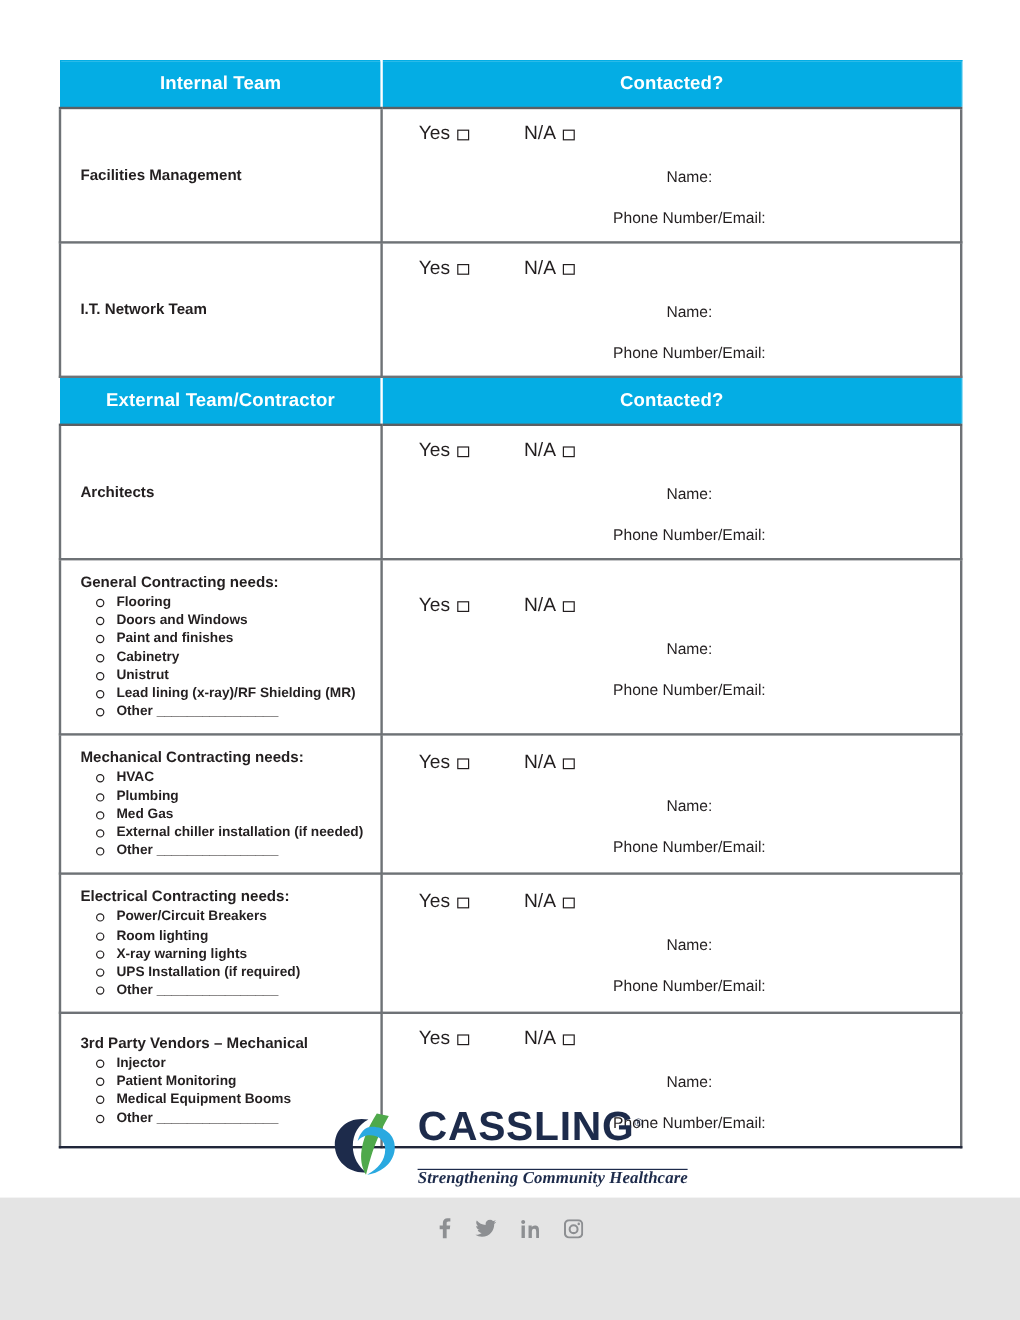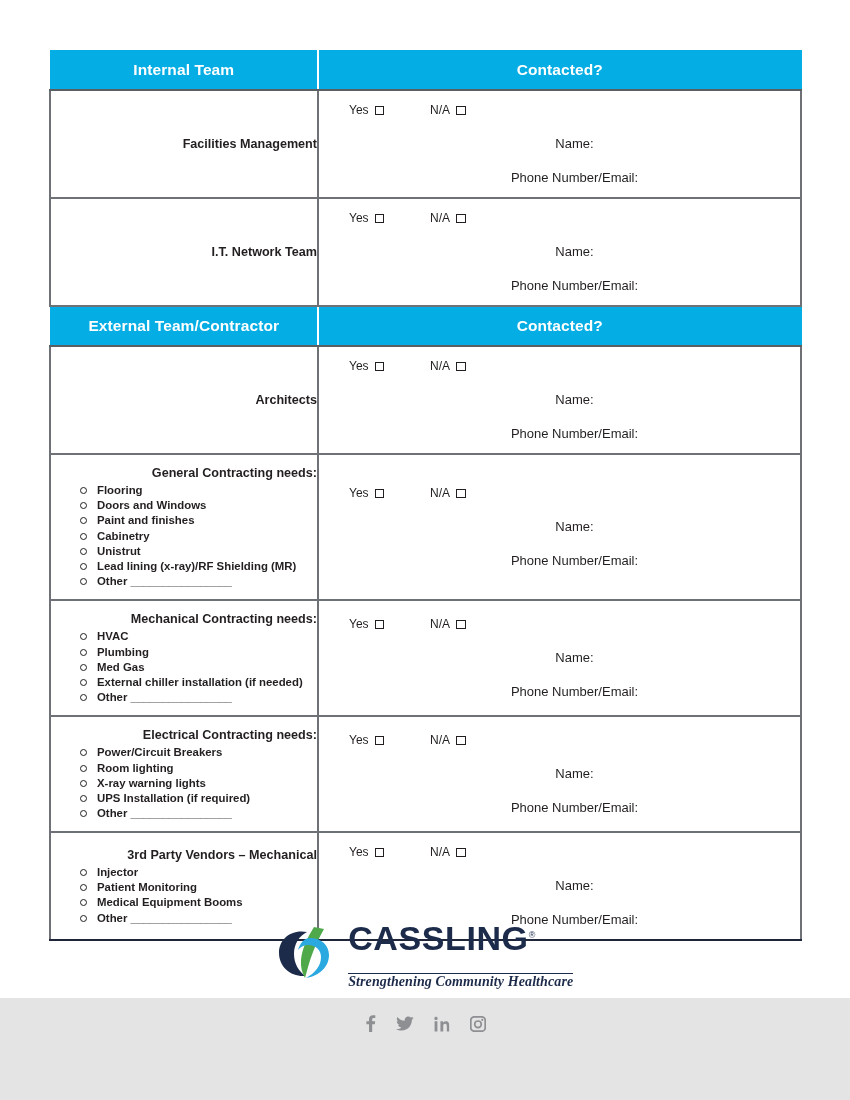--- a/index.html
+++ b/index.html
@@ -79,21 +79,20 @@
   tr.last-row td.team-cell,
   tr.last-row td.contact-cell {
     border-bottom: 2px solid #20263a;
   }
 
   .team-title {
     font-size: 12.6px;
     font-weight: bold;
     color: #231f20;
     line-height: 1.35;
-    text-align: right;
   }
   .team-title.simple {
     padding-left: 0px;
   }
 
   ul.sub-list {
     list-style: none;
     margin: 1px 0 0 0;
     padding: 0 0 0 13px;
     font-weight: bold;
@@ -112,21 +111,21 @@
     top: 4px;
     width: 7px;
     height: 7px;
     border: 1.1px solid #231f20;
     border-radius: 50%;
     box-sizing: border-box;
   }
 
   
   .contact-row1 {
-    font-size: 12px;
+    font-size: 16px;
     line-height: 1;
     margin-bottom: 21px;
     white-space: nowrap;
   }
   .contact-row1 .yes-group { margin-right: 46px; }
   .cbox {
     display: inline-block;
     width: 9.5px;
     height: 9.5px;
     border: 1.2px solid #231f20;

